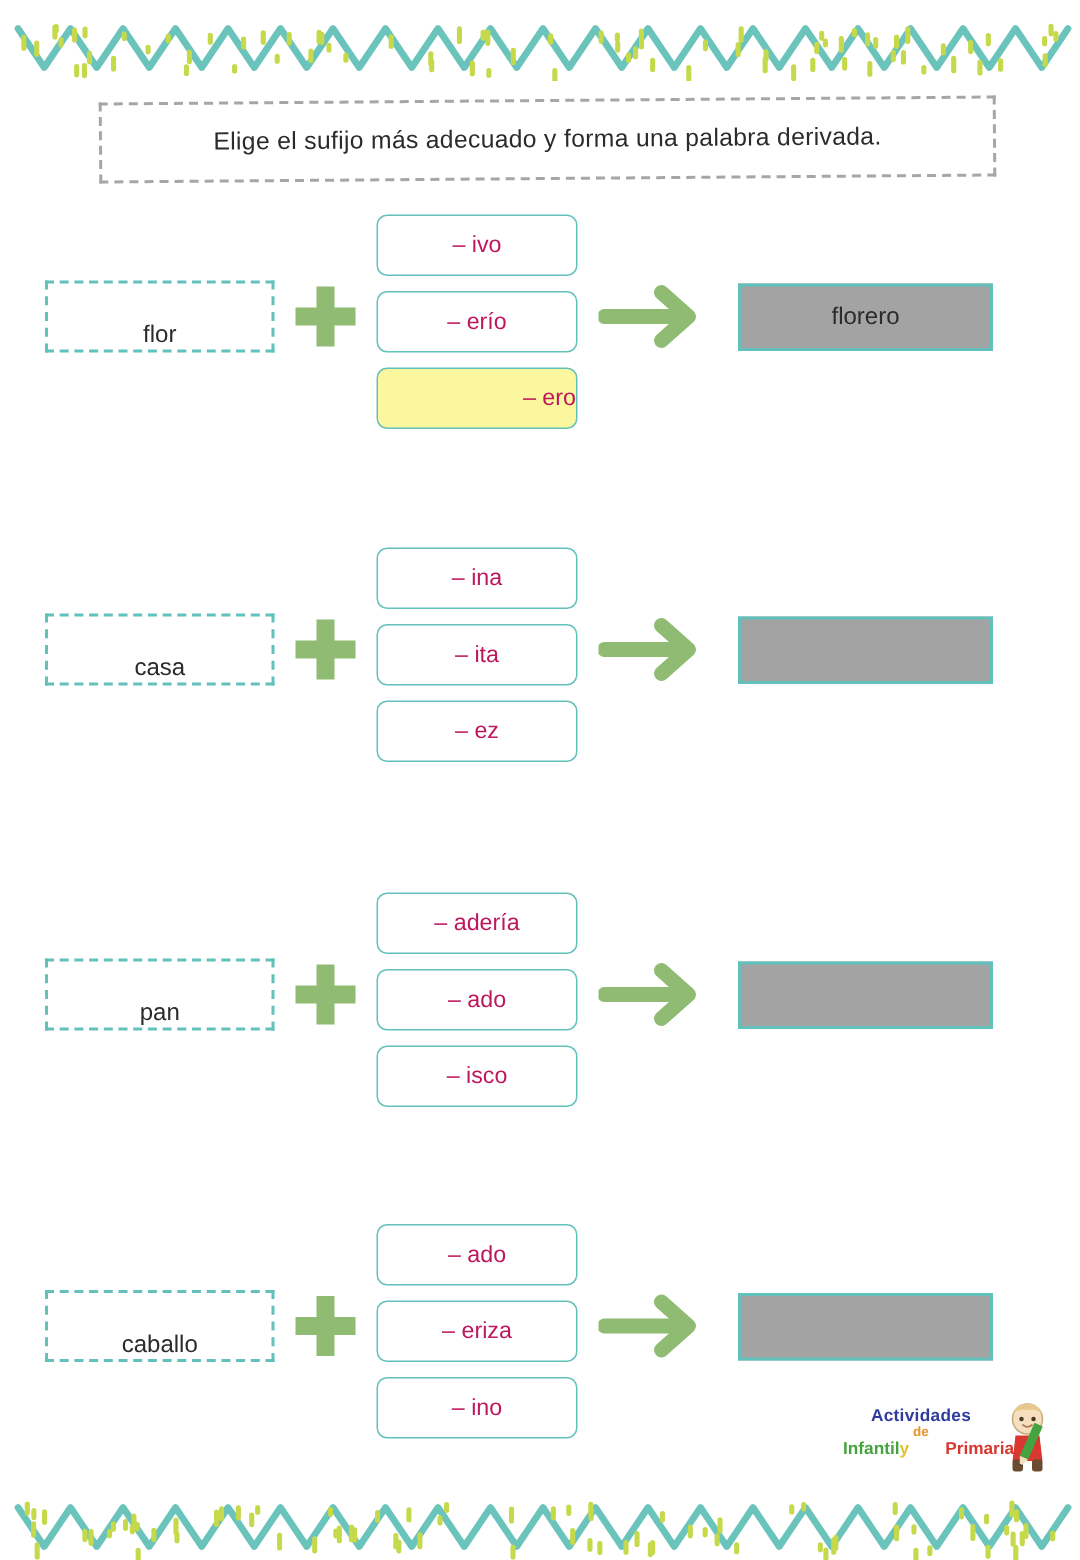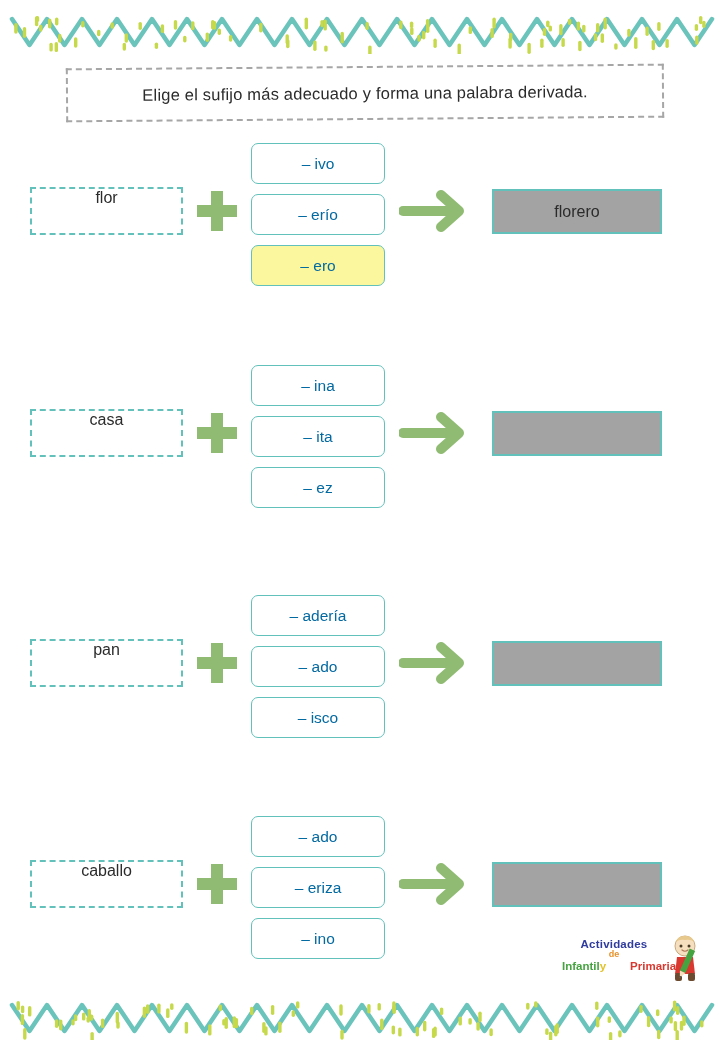--- a/index.html
+++ b/index.html
@@ -54,21 +54,21 @@
   }
 
   .base-word-box {
     position: absolute;
     left: 30px;
     width: 153px;
     height: 48px;
     border: 2px dashed #63c1bb;
     background: #ffffff;
     display: flex;
-    align-items: flex-start;
+    align-items: flex-end;
     justify-content: center;
   }
   .base-word-text {
     font-size: 16px;
     color: #2b2b2b;
   }
 
   .plus-icon {
     position: absolute;
     left: 196px;
@@ -88,24 +88,25 @@
     border: 1.6px solid #63c1bb;
     border-radius: 7px;
     background: #ffffff;
     display: flex;
     align-items: center;
     justify-content: center;
     margin-bottom: 10px;
   }
   .suffix-box.highlighted {
     background: #faf79e;
+    justify-content: flex-end;
   }
   .suffix-text {
     font-size: 15.5px;
-    color: #0369a1;
+    color: #be185d;
   }
 
   .arrow-icon {
     position: absolute;
     left: 399px;
     width: 72px;
     height: 46px;
   }
   .arrow-icon svg { display: block; width: 100%; height: 100%; }
 

